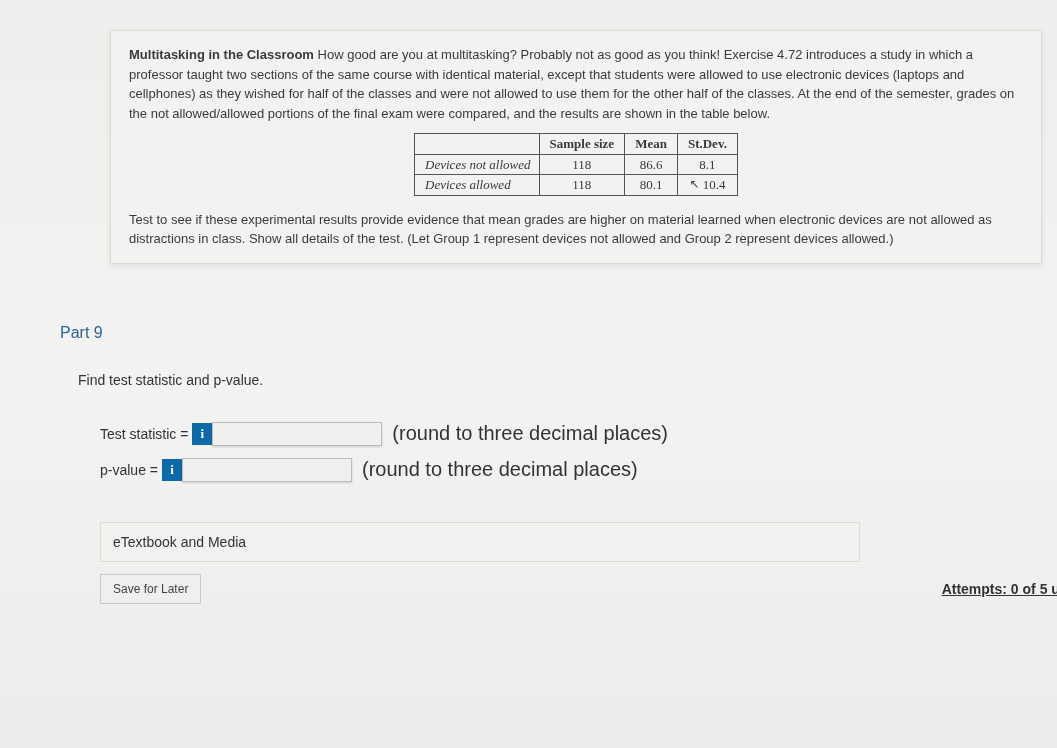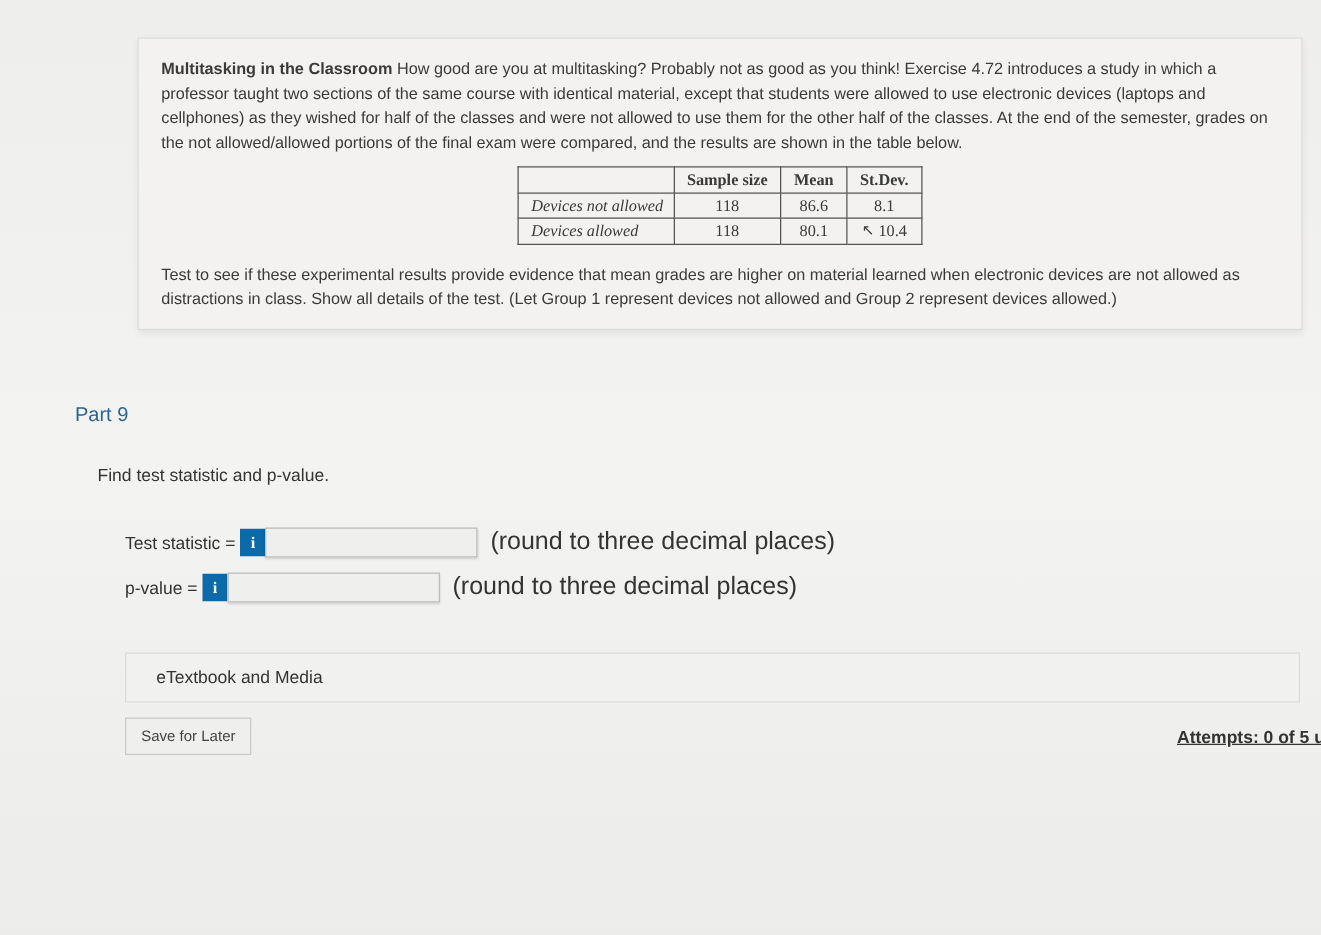--- a/index.html
+++ b/index.html
@@ -82,24 +82,24 @@
     width: 170px;
     border: 1px solid #bcbcbc;
     background: #efefed;
     padding: 2px 6px;
     font-size: 13px;
     box-shadow: 0 1px 2px rgba(0,0,0,0.15);
   }
   .hint { margin-left: 10px; font-size: 20px; }
   .etext-row {
     margin: 40px 0 0 40px;
-    padding: 10px 24px;
+    padding: 10px 12px;
     border: 1px solid #dcdcd8;
     background: #f1f1ef;
-    width: 940px;
+    width: 760px;
   }
   .etext-link {
     font-size: 14px;
     color: #333;
     text-decoration: none;
   }
   .footer-row {
     display: flex;
     align-items: center;
     justify-content: space-between;

